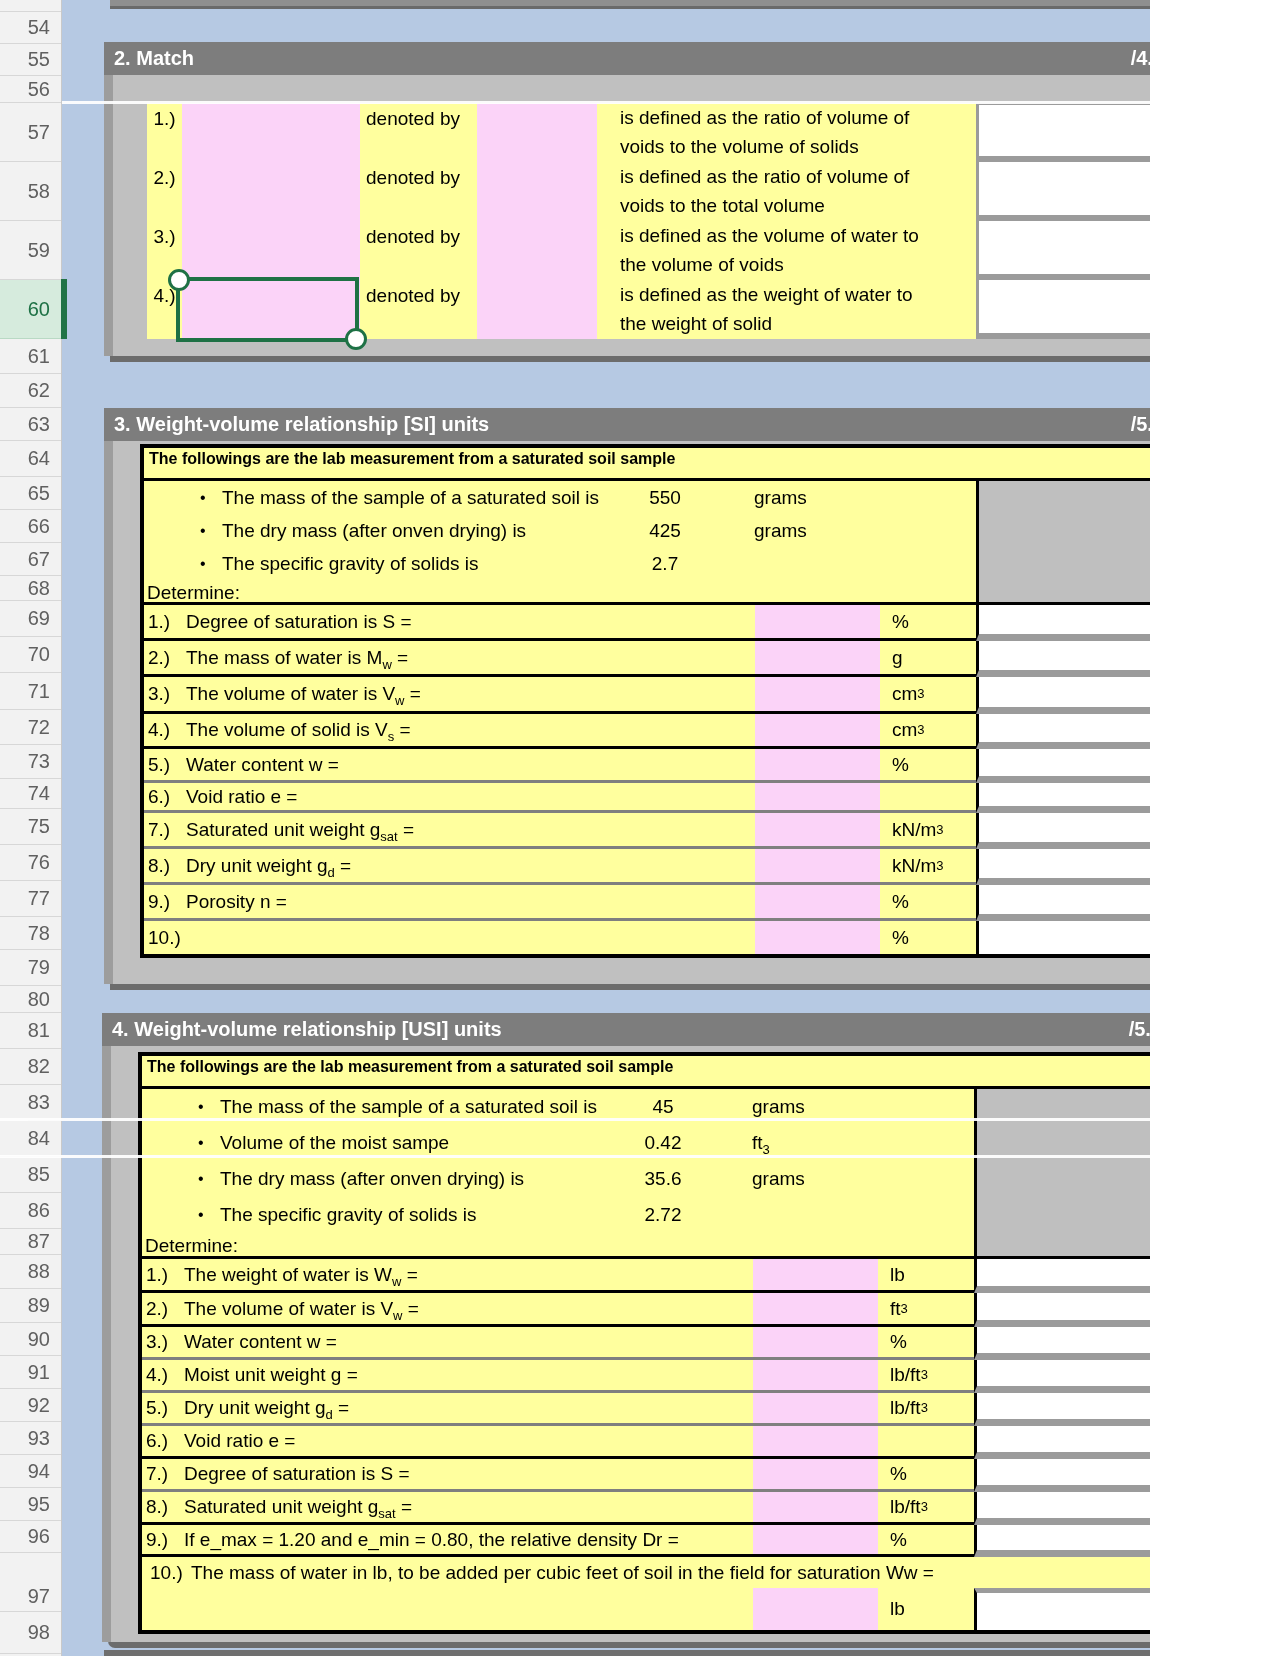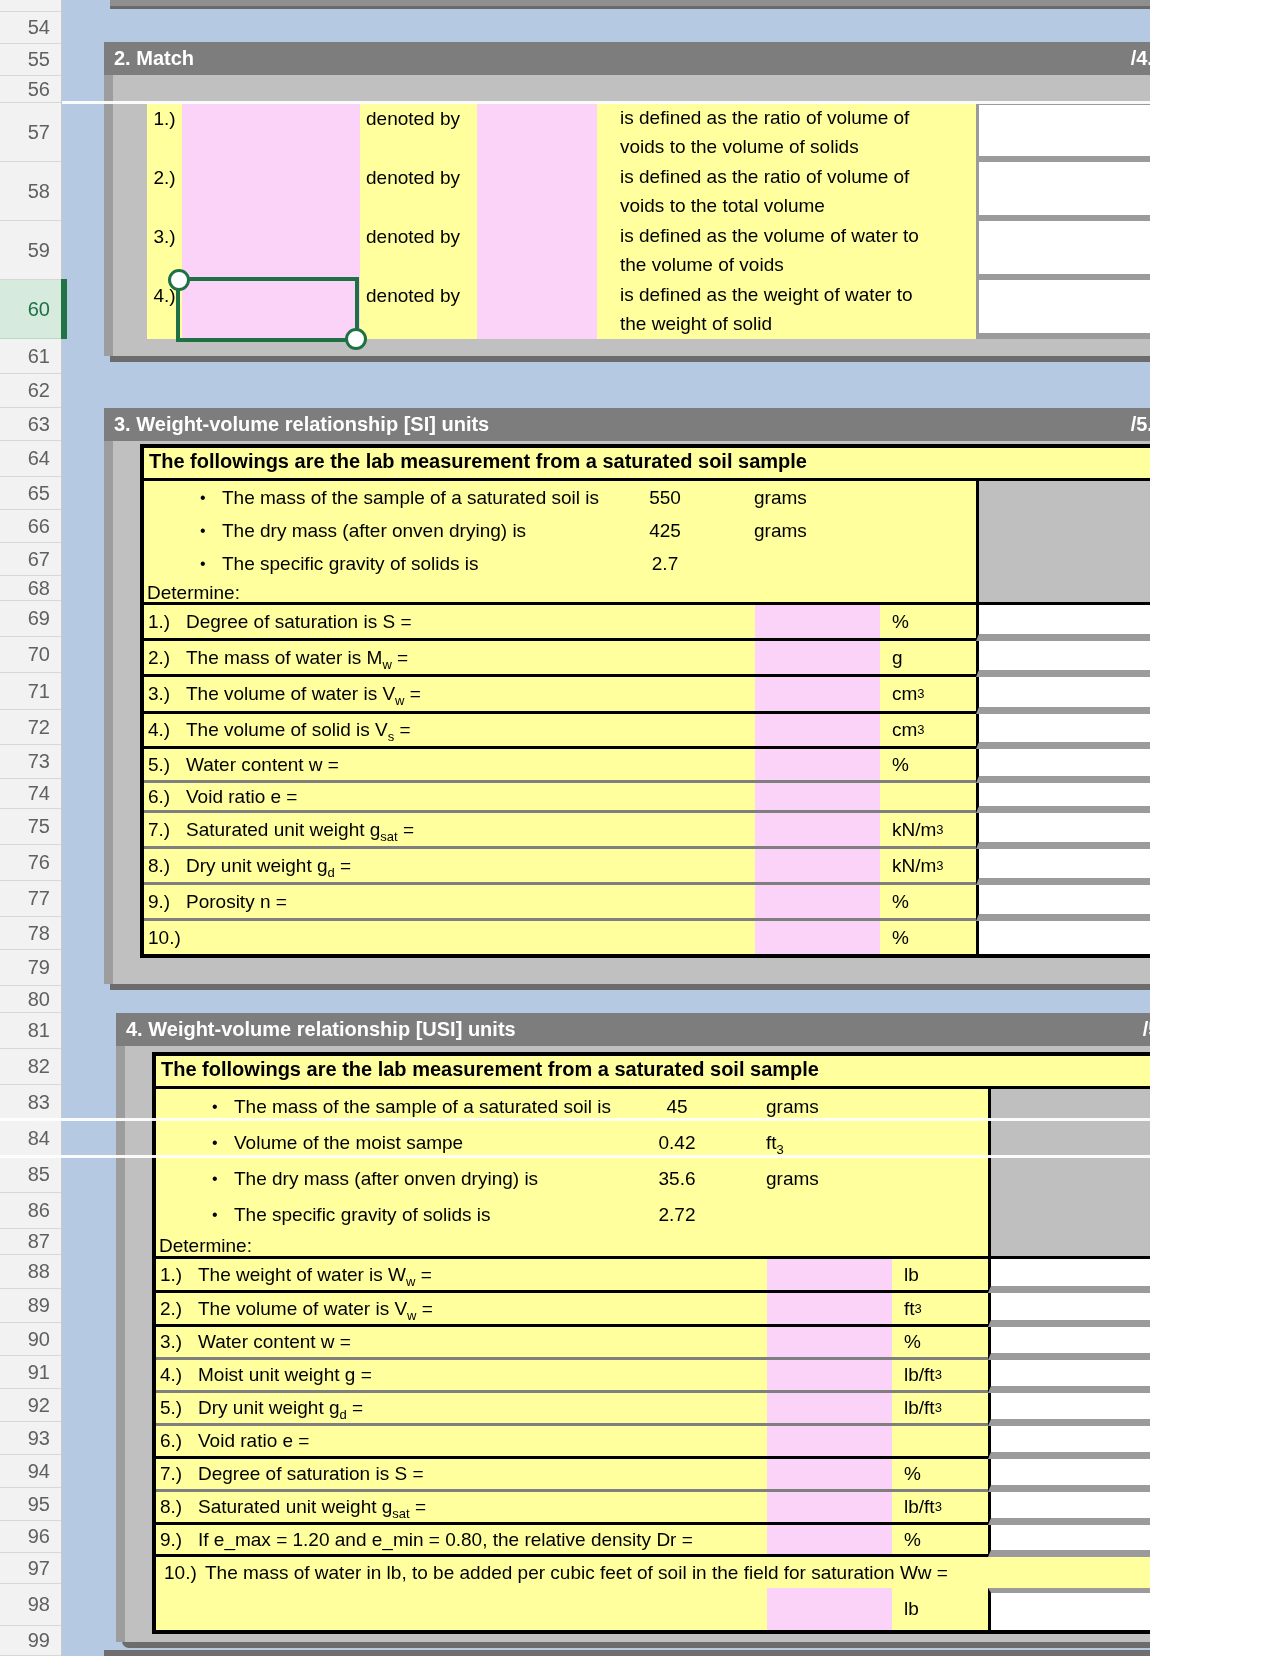--- a/index.html
+++ b/index.html
@@ -50,24 +50,24 @@
   #sel{position:absolute;left:176px;top:277px;width:183px;height:65px;border:4px solid #1e7145;
        box-sizing:border-box;z-index:10;}
   .hdl{position:absolute;width:16px;height:16px;background:#fff;border:3px solid #1e7145;border-radius:50%;}
   .hdl.tl{left:-12px;top:-12px;}
   .hdl.br{right:-12px;bottom:-12px;}
 
   
   .cbox{position:absolute;left:36px;width:1034px;border:4px solid #000;background:#ffff9e;box-sizing:border-box;}
   #sec3{left:104px;top:408px;width:1070px;height:576px;}
   #sec3 .cbox{top:36px;height:514px;}
-  #sec4{left:116px;top:1013px;width:1070px;height:629px;border-radius:7px;}
+  #sec4{left:102px;top:1013px;width:1070px;height:629px;border-radius:7px;}
   #sec4 .cbox{top:39px;height:582px;}
 
-  .banner{font-weight:bold;font-size:20px;padding:2px 0 0 5px;border-bottom:3px solid #000;box-sizing:border-box;}
+  .banner{font-weight:bold;font-size:16px;padding:2px 0 0 5px;border-bottom:3px solid #000;box-sizing:border-box;}
   #sec3 .banner{height:33px;}
   #sec4 .banner{height:33px;}
 
   .bblock{display:flex;border-bottom:3px solid #000;box-sizing:border-box;}
   #sec3 .bblock{height:124px;}
   #sec4 .bblock{height:170px;}
   .bcol{width:832px;}
   .bgray{width:194px;background:#bfbfbf;border-left:3px solid #000;box-sizing:border-box;}
   .b-row{display:flex;align-items:center;padding-left:56px;box-sizing:border-box;}
   #sec3 .b-row{height:33px;}
@@ -150,21 +150,21 @@
       <div class="rn" style="height: 26px;">87</div>
       <div class="rn" style="height: 34px;">88</div>
       <div class="rn" style="height: 34px;">89</div>
       <div class="rn" style="height: 33px;">90</div>
       <div class="rn" style="height: 33px;">91</div>
       <div class="rn" style="height: 33px;">92</div>
       <div class="rn" style="height: 33px;">93</div>
       <div class="rn" style="height: 33px;">94</div>
       <div class="rn" style="height: 33px;">95</div>
       <div class="rn" style="height: 32px;">96</div>
-      <div class="rn" style="height: 31px;">97</div>
+      <div class="rn" style="height: 31px; margin-top: 28px;">97</div>
       <div class="rn" style="height: 42px;">98</div>
       <div class="rn" style="height: 30px;">99</div>
     </div>
 
   <div class="topstrip"></div>
   <div class="botstrip"></div>
 
   <div class="sec" id="sec2">
     <div class="shdr">
       <span>2. Match</span>

